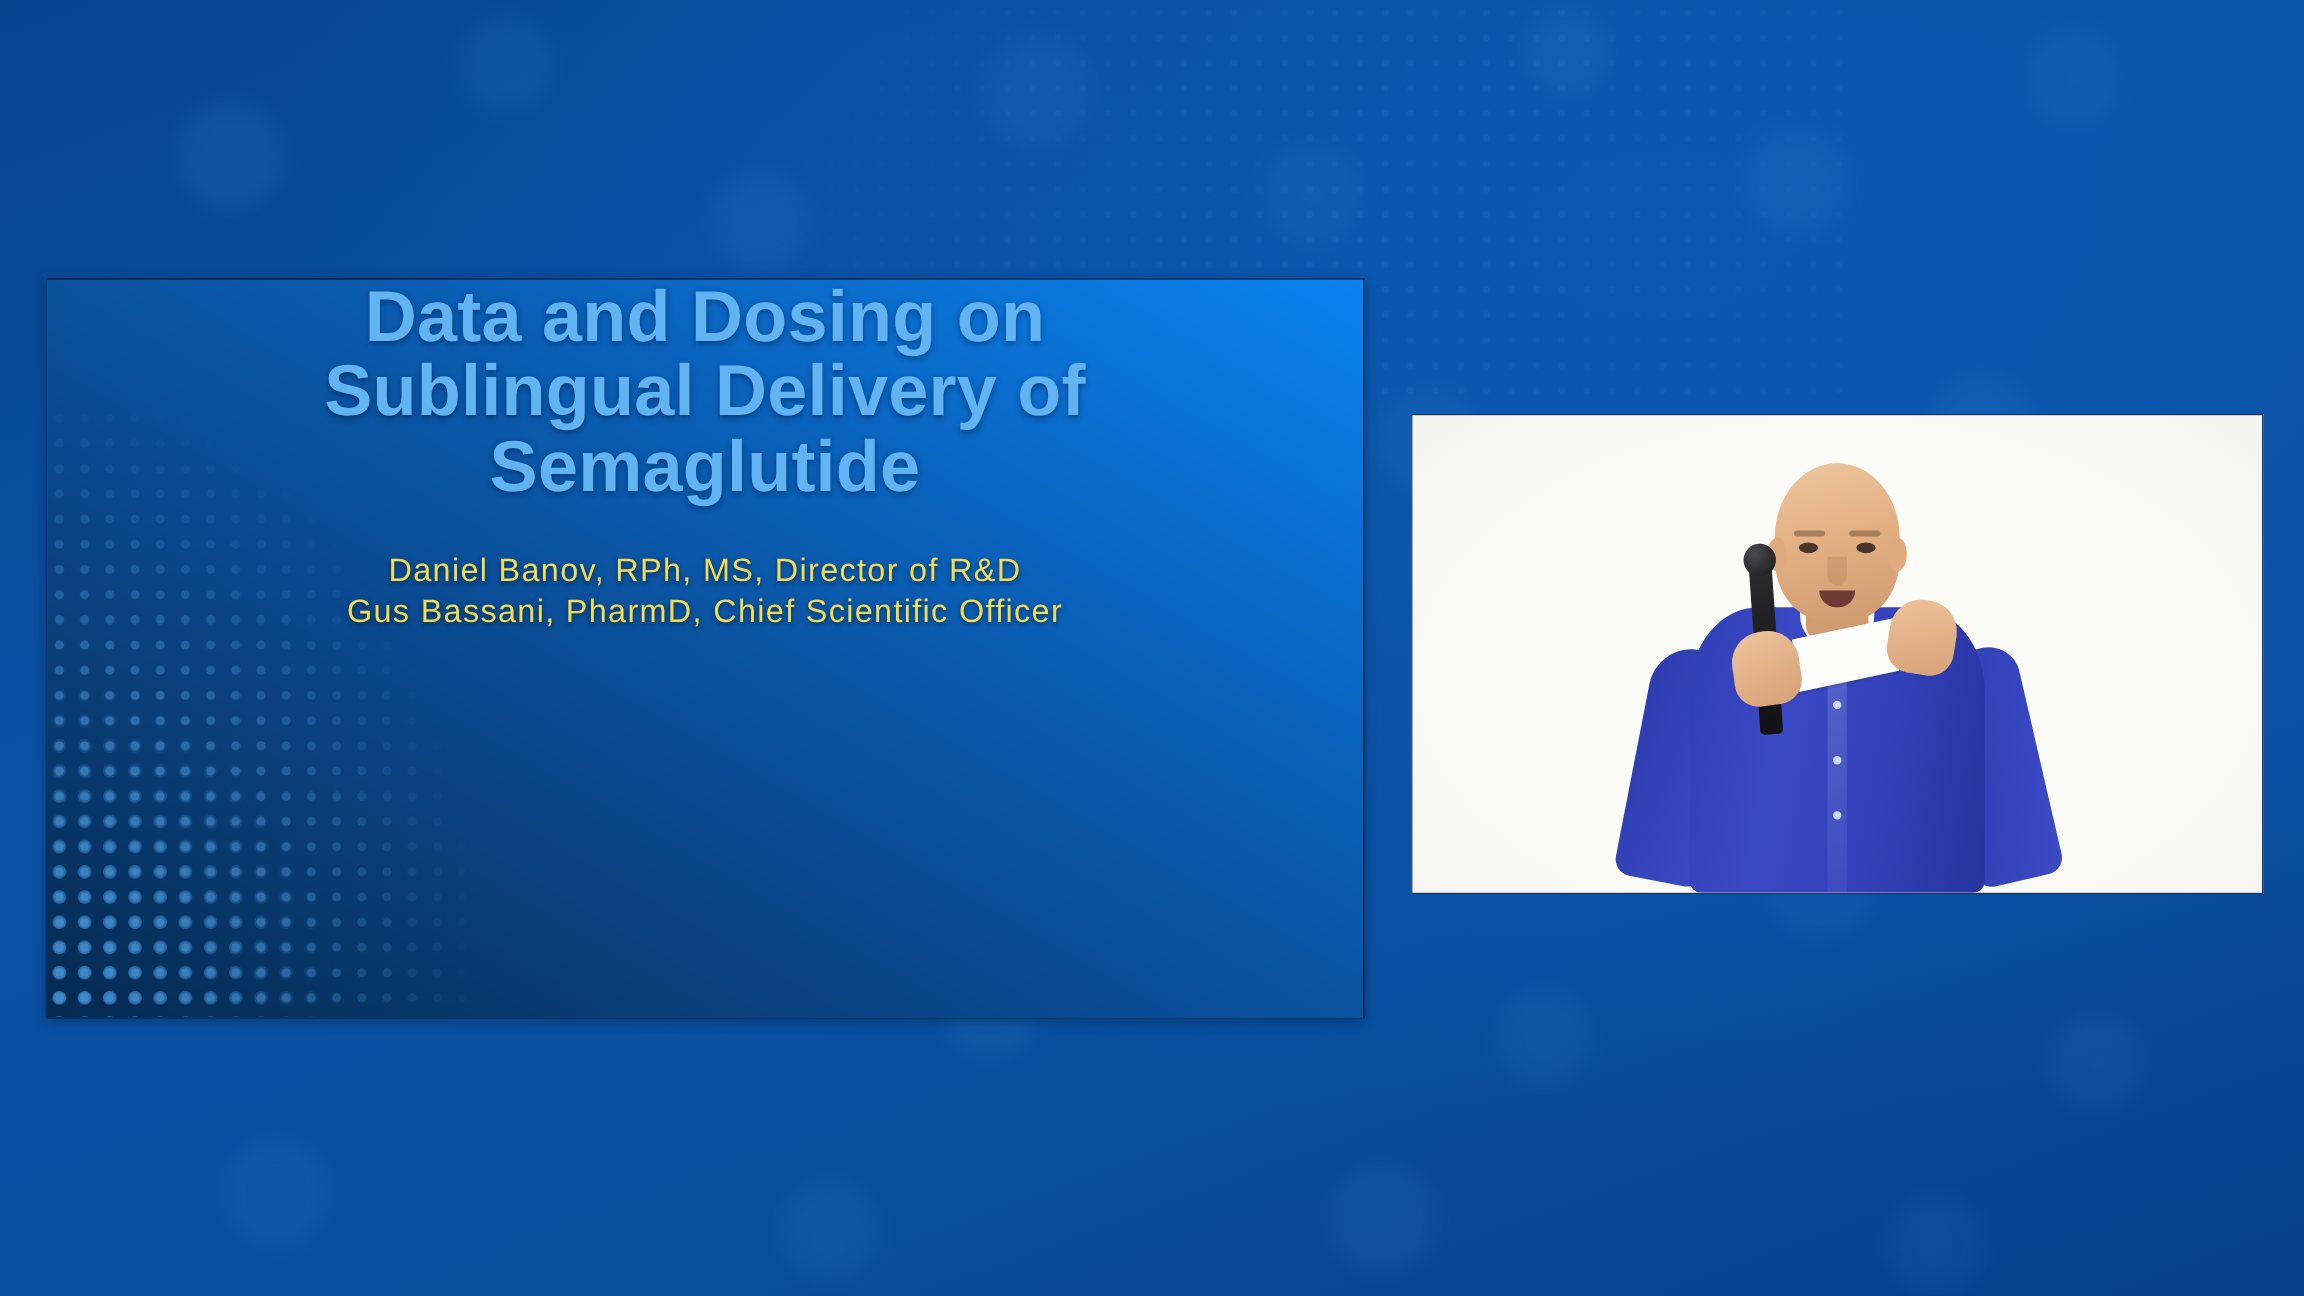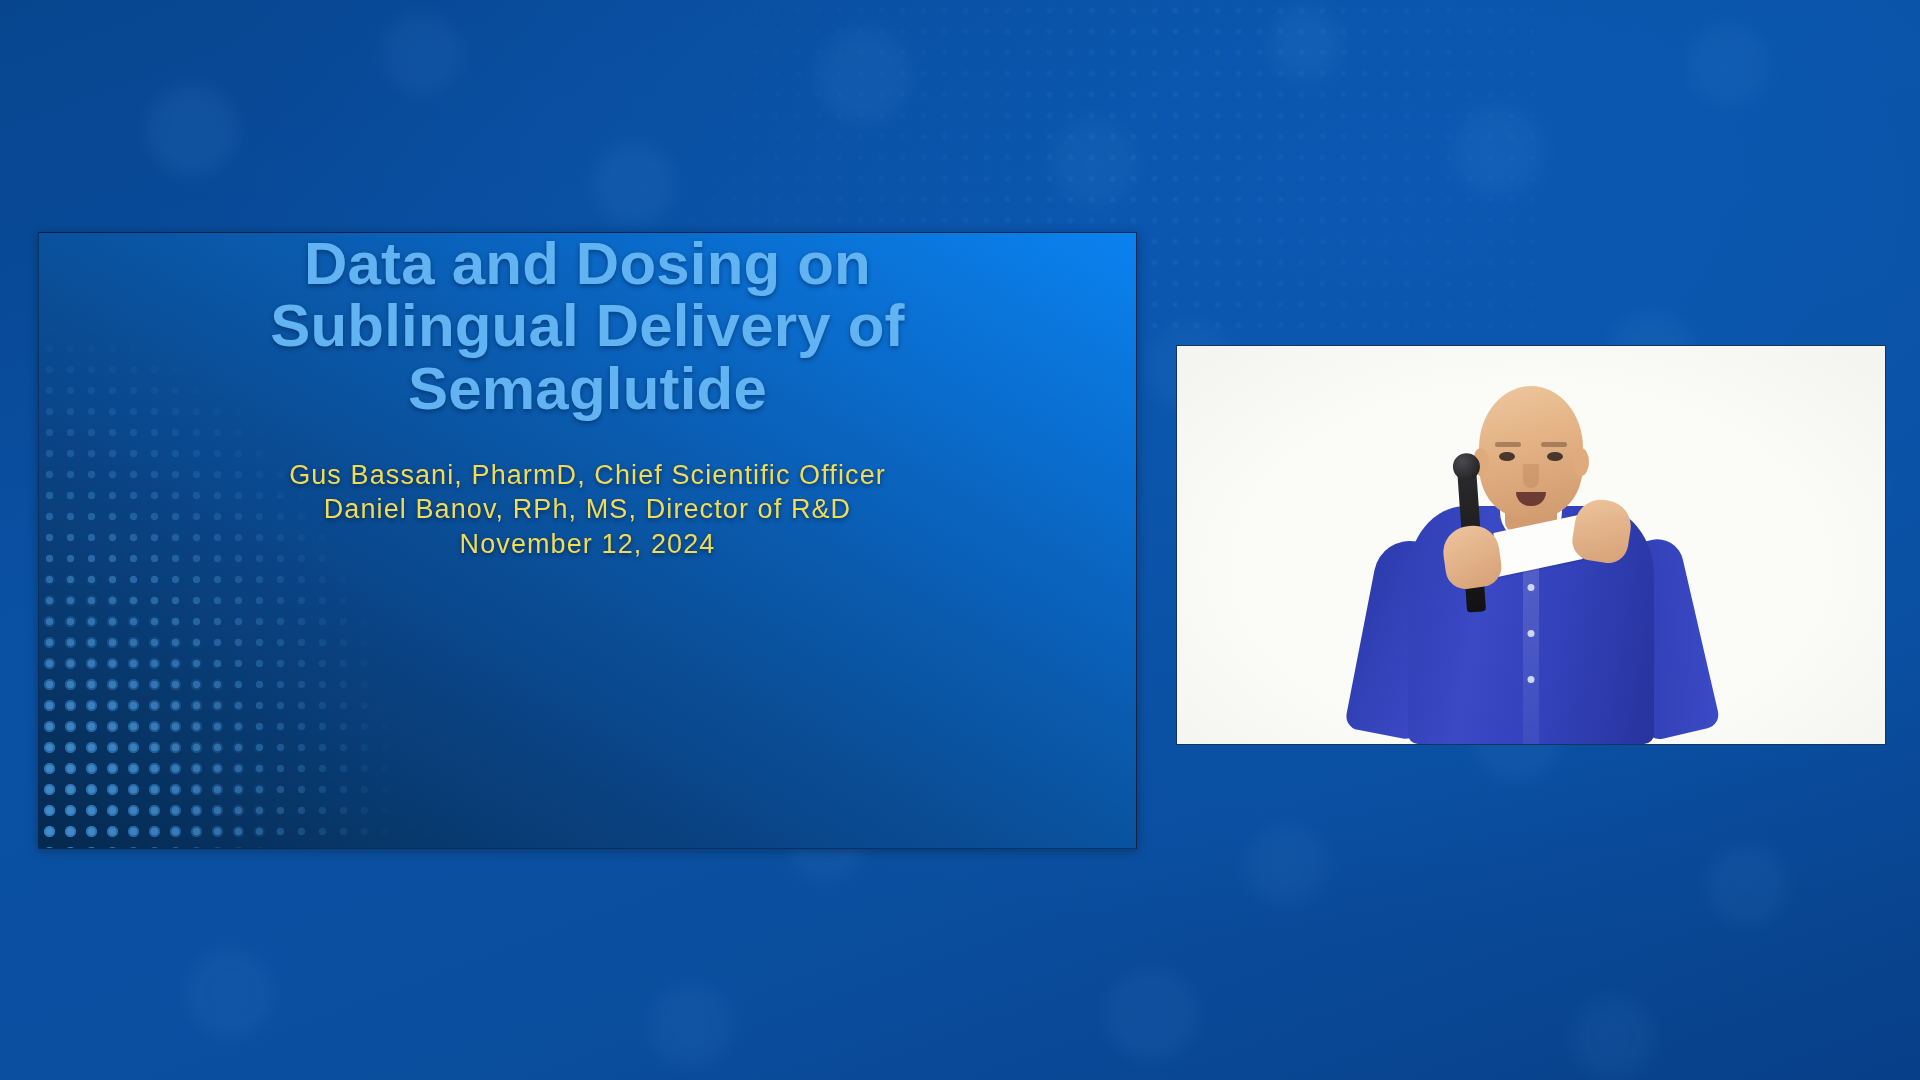--- a/index.html
+++ b/index.html
@@ -333,23 +333,22 @@
   <div class="backdrop-dots"></div>
 
   <div id="slide">
     <div class="slide-dots"></div>
     <div class="slide-dots dense"></div>
 
     <div class="slide-content">
       <h1 id="slide-title">Data and Dosing on Sublingual Delivery of Semaglutide</h1>
 
       <div class="slide-subtitle">
+        <span class="line">Daniel Banov, RPh, MS, Director of R&amp;D</span>
         <span class="line">Gus Bassani, PharmD, Chief Scientific Officer</span>
-        <span class="line">Daniel Banov, RPh, MS, Director of R&amp;D</span>
-        <span class="line">November 12, 2024</span>
       </div>
     </div>
   </div>
 
   <div id="speaker-tile">
     <div class="speaker-figure">
 
       <div class="sleeve left"></div>
       <div class="sleeve right"></div>
 

